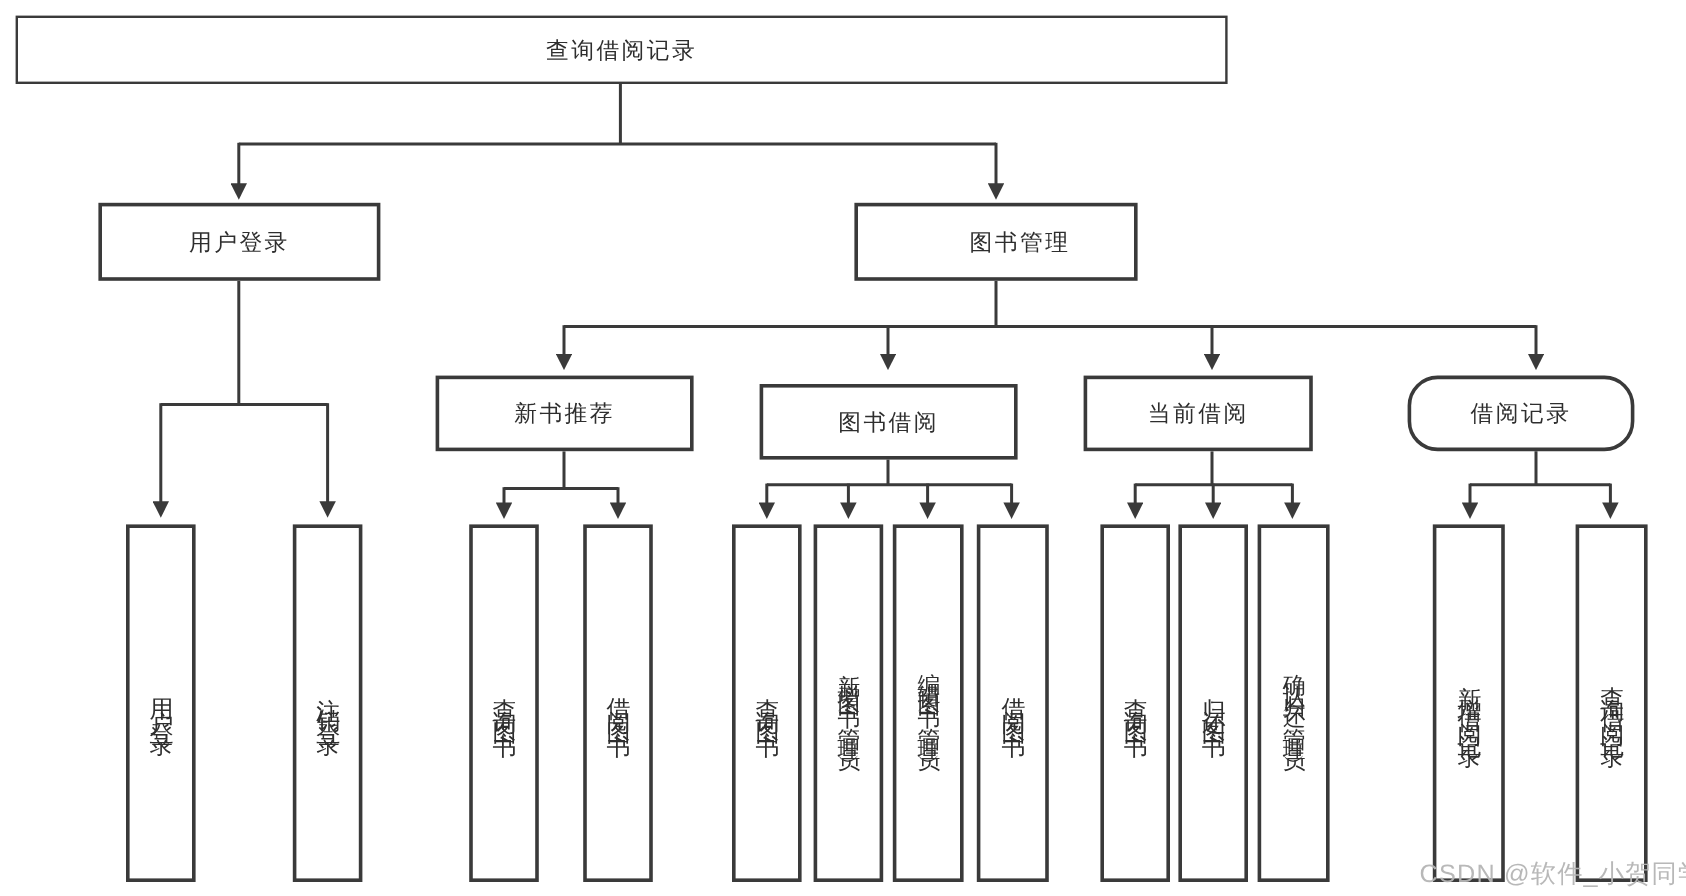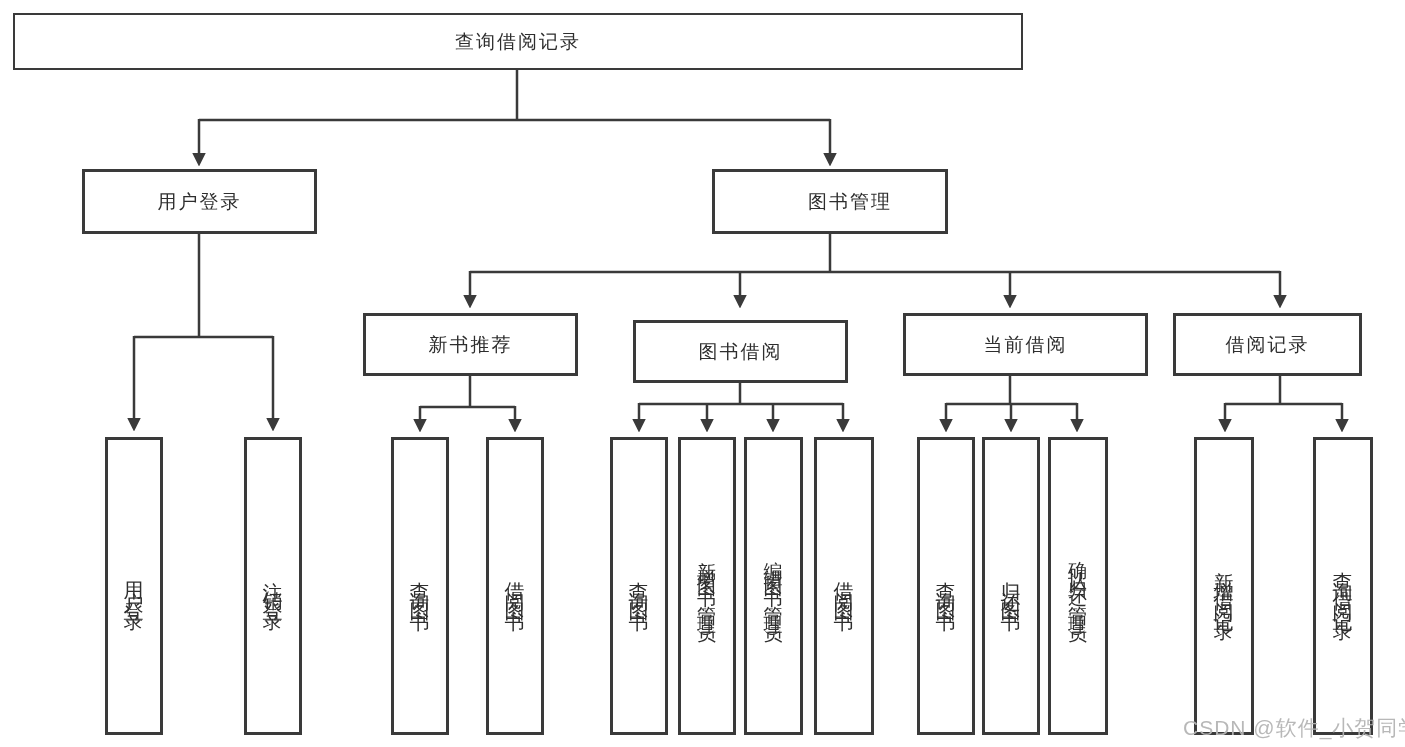--- a/index.html
+++ b/index.html
@@ -126,22 +126,22 @@
     <path class="arrowline" marker-end="url(#arw)" d="M1342 403 V429"></path>
   </svg>
 
   <div class="node root" style="left:13px; top:13px; width:1010px; height:57px;">查询借阅记录</div>
 
   <div class="node" style="left:82px; top:169px; width:235px; height:65px;">用户登录</div>
   <div class="node" style="left:712px; top:169px; width:236px; height:65px;padding-left:40px;">图书管理</div>
 
   <div class="node" style="left:363px; top:313px; width:215px; height:63px;">新书推荐</div>
   <div class="node" style="left:633px; top:320px; width:215px; height:63px;">图书借阅</div>
-  <div class="node" style="left:903px; top:313px; width:245px; height:63px;">当前借阅</div>
-  <div class="node" style="left:1173px; top:313px; width:189px; height:63px;">借阅记录</div>
+  <div class="node" style="left:903px; top:313px; width:191px; height:63px;">当前借阅</div>
+  <div class="node" style="left:1173px; top:313px; width:189px; height:63px;border-radius:25px;">借阅记录</div>
 
   <div class="vnode" style="left:105px; top:437px; width:58px; height:298px;">用户登录</div>
   <div class="vnode" style="left:244px; top:437px; width:58px; height:298px;">注销登录</div>
 
   <div class="vnode" style="left:391px; top:437px; width:58px; height:298px;">查询图书</div>
   <div class="vnode" style="left:486px; top:437px; width:58px; height:298px;">借阅图书</div>
 
   <div class="vnode" style="left:610px; top:437px; width:58px; height:298px;">查询图书</div>
   <div class="vnode long" style="left:678px; top:437px; width:58px; height:298px;">新增图书（管理员）</div>
   <div class="vnode long" style="left:744px; top:437px; width:59px; height:298px;">编辑图书（管理员）</div>

